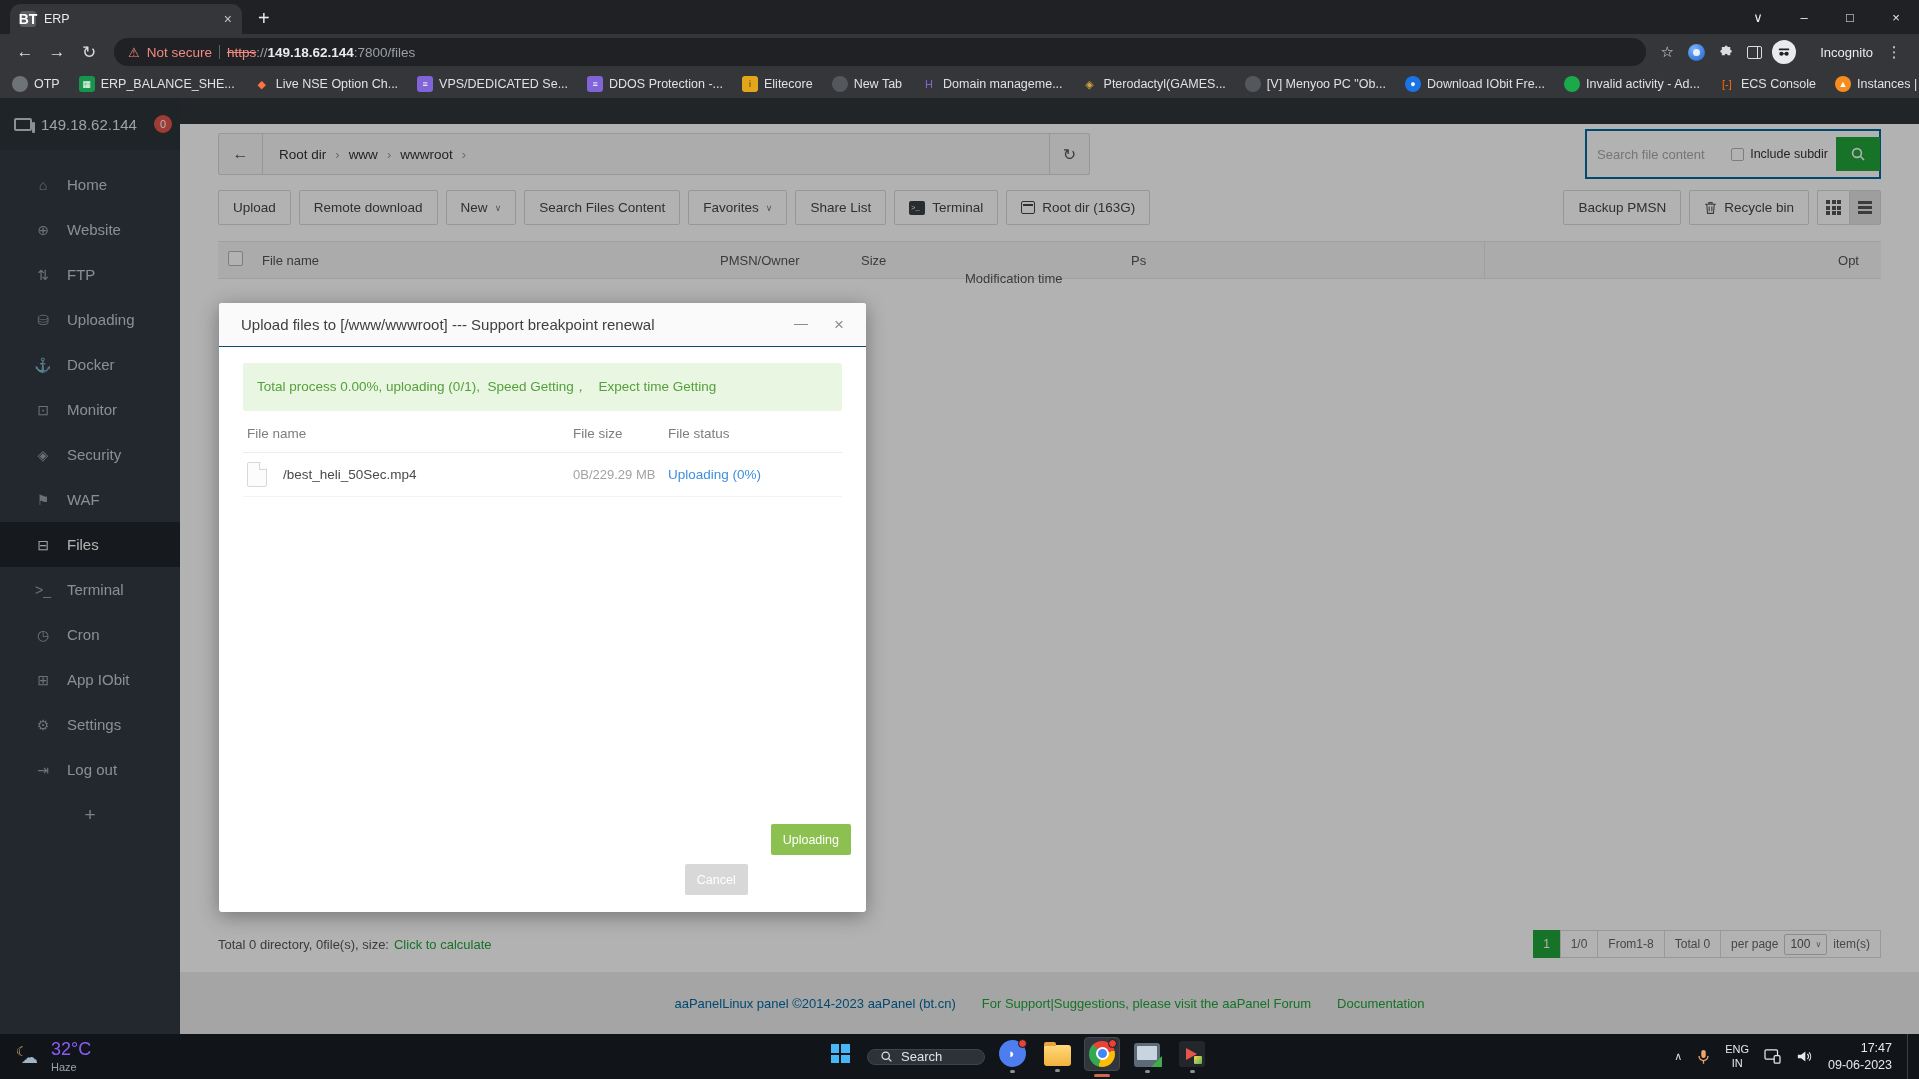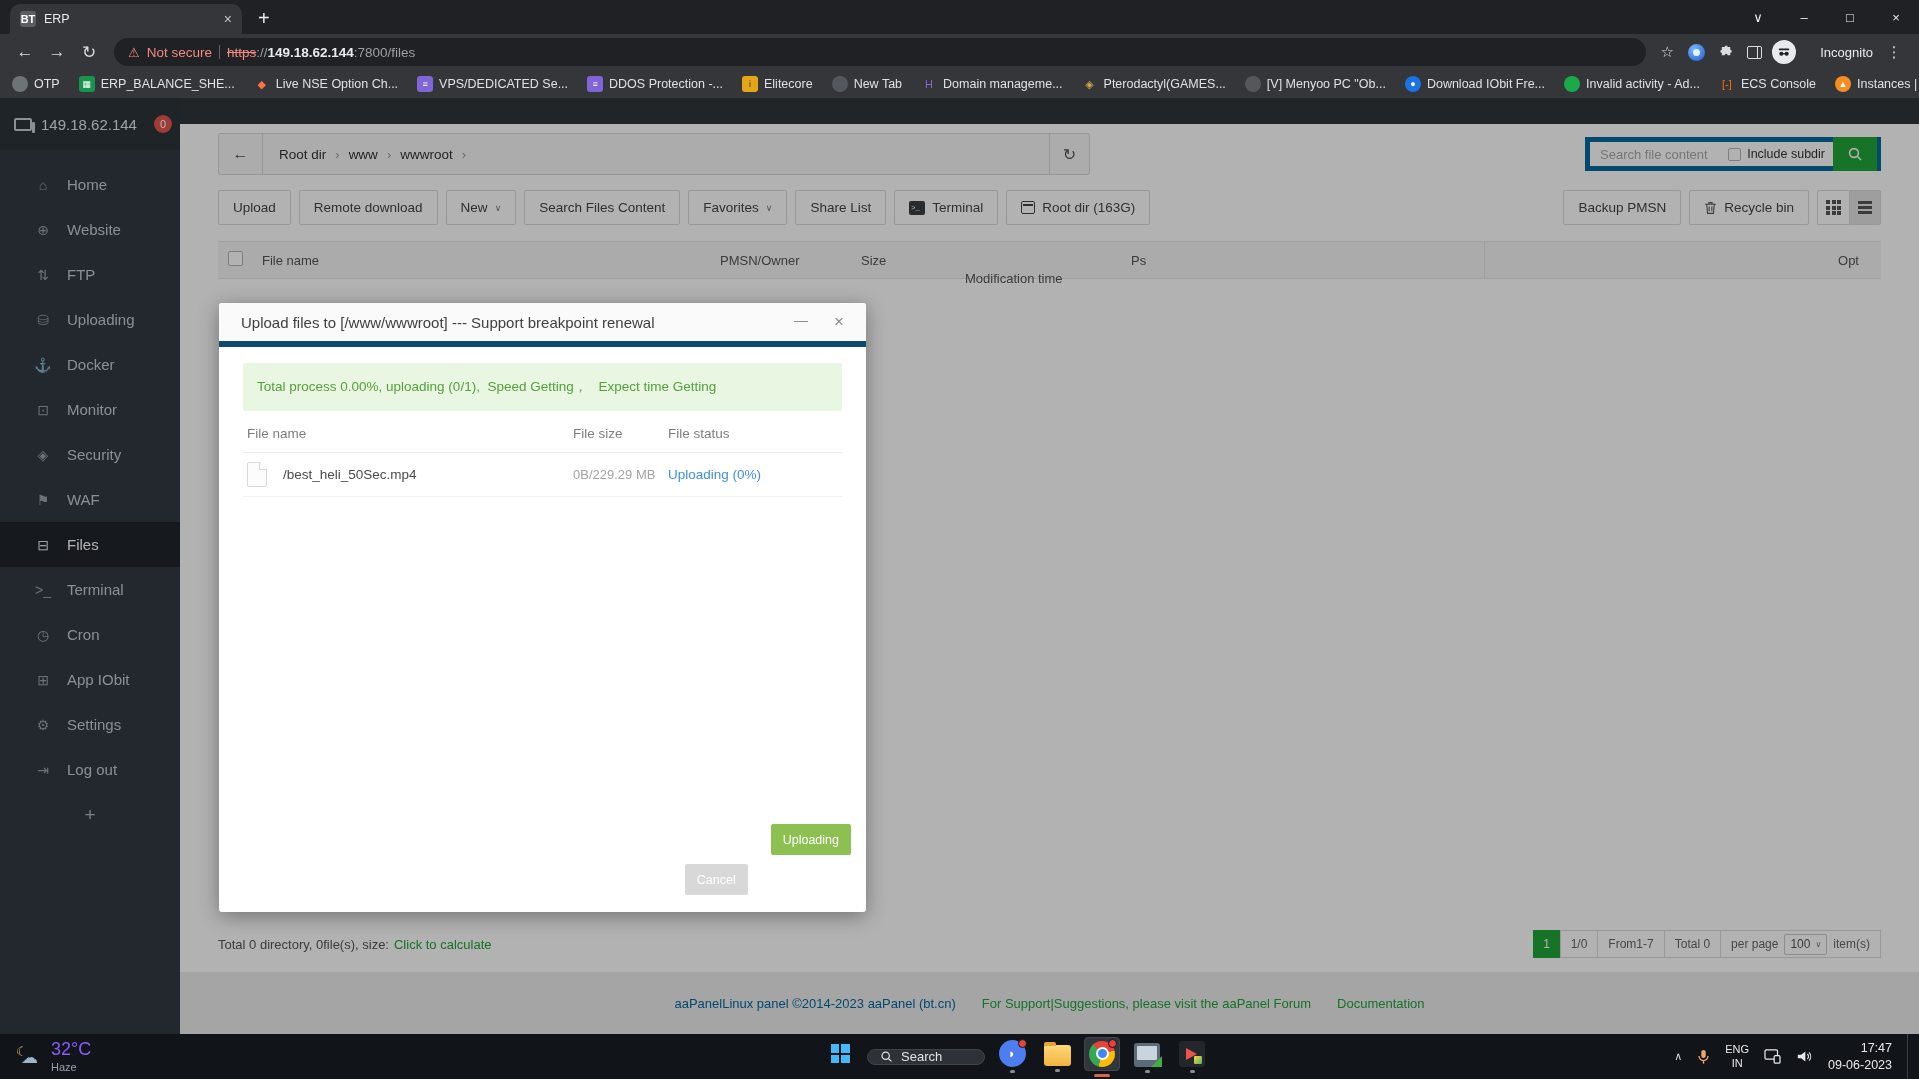--- a/index.html
+++ b/index.html
@@ -3,21 +3,21 @@
 <meta charset="utf-8">
 <style>
   * { margin:0; padding:0; box-sizing:border-box; }
   body { background:#000; font-family:"Liberation Sans", sans-serif; }
   .screen { position:relative; width:1919px; height:1079px; overflow:hidden; background:#efefef; }
 
   
   .tabstrip { height:34px; background:#202124; display:flex; align-items:flex-end; }
   .tab { margin-left:10px; width:232px; height:30px; background:#35363a; border-radius:10px 10px 0 0;
          display:flex; align-items:center; padding:0 10px; color:#e8eaed; font-size:12.5px; gap:8px; }
-  .favicon { width:16px; height:16px; background:#5a5d61; border-radius:3px; color:#fff; font-size:11px;
+  .favicon { width:16px; height:16px; background:#5a5d61; border-radius:3px; color:#fff; font-size:14px;
              font-weight:bold; display:flex; align-items:center; justify-content:center; }
   .tab-close { margin-left:auto; color:#c4c7c5; font-size:14px; cursor:default; }
   .newtab-btn { color:#e8eaed; font-size:20px; padding:0 16px 4px; }
   .win-controls { margin-left:auto; display:flex; height:34px; }
   .win-controls > div { width:46px; display:flex; align-items:center; justify-content:center; color:#eaeaea; font-size:13px; }
 
   .chrome-toolbar { height:36px; background:#35363a; display:flex; align-items:center; padding:0 10px; gap:2px; }
   .navbtn { width:30px; height:30px; display:flex; align-items:center; justify-content:center; color:#dadce0; font-size:17px; border-radius:50%; }
   .addresspill { flex:1; height:28px; background:#202124; border-radius:14px; display:flex; align-items:center;
                  padding:0 14px; margin:0 8px; gap:7px; font-size:13.5px; }
@@ -69,21 +69,21 @@
 
   .row1 { margin-top:8px; height:44px; display:flex; align-items:center; justify-content:space-between; }
   .crumbbox { width:872px; height:42px; border:1px solid #d8d8d8; background:#f7f7f7; border-radius:2px;
               display:flex; align-items:center; }
   .crumb-backcell { width:44px; height:100%; border-right:1px solid #d8d8d8; display:flex; align-items:center;
                     justify-content:center; color:#555; font-size:16px; }
   .crumbs { display:flex; align-items:center; gap:9px; padding:0 16px; font-size:13.5px; color:#333; }
   .crumb-sep { color:#999; font-size:13px; }
   .crumb-refreshcell { margin-left:auto; width:40px; height:100%; border-left:1px solid #d8d8d8; display:flex;
                        align-items:center; justify-content:center; color:#555; font-size:16px; }
-  .searchwrap { width:296px; height:34px; border:5px solid #0369a1; background:#fff; display:flex; align-items:center; }
+  .searchwrap { width:296px; height:50px; border:2px solid #0369a1; background:#fff; display:flex; align-items:center; }
   .searchwrap input { flex:1; min-width:0; border:0; outline:none; padding:0 10px; font-size:13px; color:#333;
                       font-family:"Liberation Sans", sans-serif; background:transparent; }
   .searchwrap input::placeholder { color:#a9a9a9; }
   .subdir-label { display:flex; align-items:center; gap:6px; font-size:12.5px; color:#333; padding-right:8px; white-space:nowrap; }
   .cb { width:13px; height:13px; border:1px solid #b5b5b5; background:#fff; border-radius:2px; }
   .searchbtn { width:44px; height:34px; margin:-1px -1px -1px 0; background:#20a53a; display:flex; align-items:center; justify-content:center; }
 
   .row2 { margin-top:14px; display:flex; gap:8px; align-items:center; }
   .tbtn { height:35px; padding:0 14px; background:#fff; border:1px solid #d9d9d9; border-radius:2px;
           display:flex; align-items:center; gap:7px; font-size:13.5px; color:#454545; white-space:nowrap; }
@@ -119,21 +119,21 @@
   .pbox { height:28px; border:1px solid #dcdcdc; background:#fff; display:flex; align-items:center;
           padding:0 10px; font-size:12px; color:#666; margin-left:-1px; }
   .pbox.active { background:#20a53a; border-color:#20a53a; color:#fff; width:28px; justify-content:center; padding:0; margin-left:0; }
   .mini-select { border:1px solid #c9c9c9; border-radius:2px; height:21px; display:flex; align-items:center; gap:5px;
                  padding:0 5px; margin:0 6px; color:#555; }
   .mini-select .caret { font-size:8px; }
 
   
   .dialog { position:absolute; left:219px; top:205px; width:647px; height:609px; background:#fff; z-index:10;
             box-shadow:0 4px 20px rgba(0,0,0,0.35); border-radius:3px; }
-  .dlghead { height:44px; background:#fafafa; border-bottom:6px solid #0c4a6e; border-radius:3px 3px 0 0;
+  .dlghead { height:44px; background:#fafafa; border-bottom:1px solid #0c4a6e; border-radius:3px 3px 0 0;
              display:flex; align-items:center; padding:0 22px; font-size:15px; color:#404040; }
   .dlg-icons { margin-left:auto; display:flex; gap:26px; color:#8c8c8c; }
   .dlg-min { font-size:14px; } .dlg-close { font-size:17px; }
   .dlgbody { padding:16px 24px 0; }
   .alert { height:48px; background:#e9f6e1; color:#55a03c; display:flex; align-items:center; padding:0 14px;
            font-size:13.5px; border-radius:2px; white-space:pre-wrap; }
   .dtable-head, .dtable-row { display:grid; grid-template-columns:330px 95px 1fr; align-items:center; }
   .dtable-head { padding:15px 0 11px; border-bottom:1px solid #ececec; color:#7d7d7d; font-size:13.5px; }
   .dtable-head > div:first-child { padding-left:4px; }
   .dtable-row { padding:9px 0; border-bottom:1px solid #f3f3f3; font-size:13.5px; }
@@ -474,21 +474,21 @@
           <div class="th-blank"></div>
           <div class="th-opt">Opt</div>
         </div>
 
         <div class="statusrow">
           <span>Total 0 directory, 0file(s), size:</span>
           <span class="status-link">Click to calculate</span>
           <div class="pager">
             <div class="pbox active">1</div>
             <div class="pbox">1/0</div>
-            <div class="pbox">From1-7</div>
+            <div class="pbox">From1-8</div>
             <div class="pbox">Total 0</div>
             <div class="pbox">
               <span>per page</span>
               <span class="mini-select">
                 <span>100</span>
                 <span class="caret">∨</span>
               </span>
               <span>item(s)</span>
             </div>
           </div>

